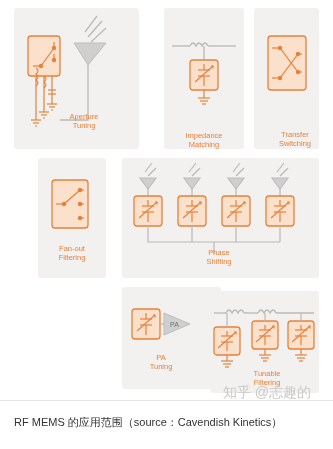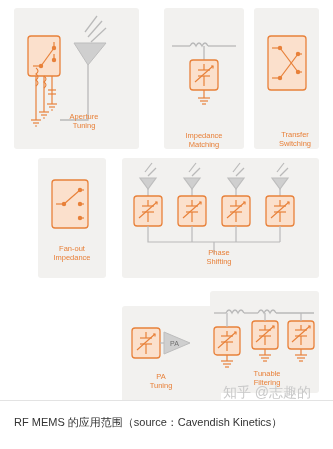--- a/index.html
+++ b/index.html
@@ -179,21 +179,21 @@
         <path d="M26,46 L42,32"></path>
         <circle cx="42" cy="32" r="1.6" fill="#e8813a"></circle>
         <path d="M42,32 L46,32"></path>
         <circle cx="42" cy="46" r="1.6" fill="#e8813a"></circle>
         <path d="M42,46 L46,46"></path>
         <circle cx="42" cy="60" r="1.6" fill="#e8813a"></circle>
         <path d="M42,60 L46,60"></path>
       </g>
     </svg>
     <div class="caption" style="left:4px; top:86px; width:60px;">Fan-out
-Impedance</div>
+Filtering</div>
   </div>
 
   <div class="panel" style="left:108px; top:150px; width:197px; height:120px;">
     <svg width="197" height="120">
 
       <g stroke="#b9b9b9" stroke-width="1.2" fill="none">
 
         <path d="M26,18 L34,10"></path>
           <path d="M23,14 L30,5"></path>
         <path d="M18,20 L34,20 L26,31 Z" fill="#cfcfcf" stroke="#bdbdbd"></path>
@@ -252,21 +252,21 @@
         <path d="M70,68 L70,84"></path>
         <path d="M114,68 L114,84"></path>
         <path d="M158,68 L158,84"></path>
         <path d="M92,84 L92,96"></path>
       </g>
     </svg>
     <div class="caption" style="left:62px; top:90px; width:70px;">Phase
 Shifting</div>
   </div>
 
-  <div class="panel" style="left:108px; top:298px; width:99px; height:102px;">
+  <div class="panel" style="left:108px; top:279px; width:99px; height:102px;">
     <svg width="78" height="102">
       <rect x="10" y="22" width="28" height="30" rx="3" fill="#fbe0cc" stroke="#e8813a" stroke-width="1.3"></rect>
       <g stroke="#e8813a" stroke-width="1.2" fill="none">
         <path d="M18,32 L30,32"></path>
           <path d="M18,38 L30,38"></path>
           <path d="M24,26 L24,32"></path>
           <path d="M24,38 L24,48"></path>
         <path d="M15,44 L33,28"></path>
           <path d="M31,28 L33,28 L33,30.5"></path>
       </g>

